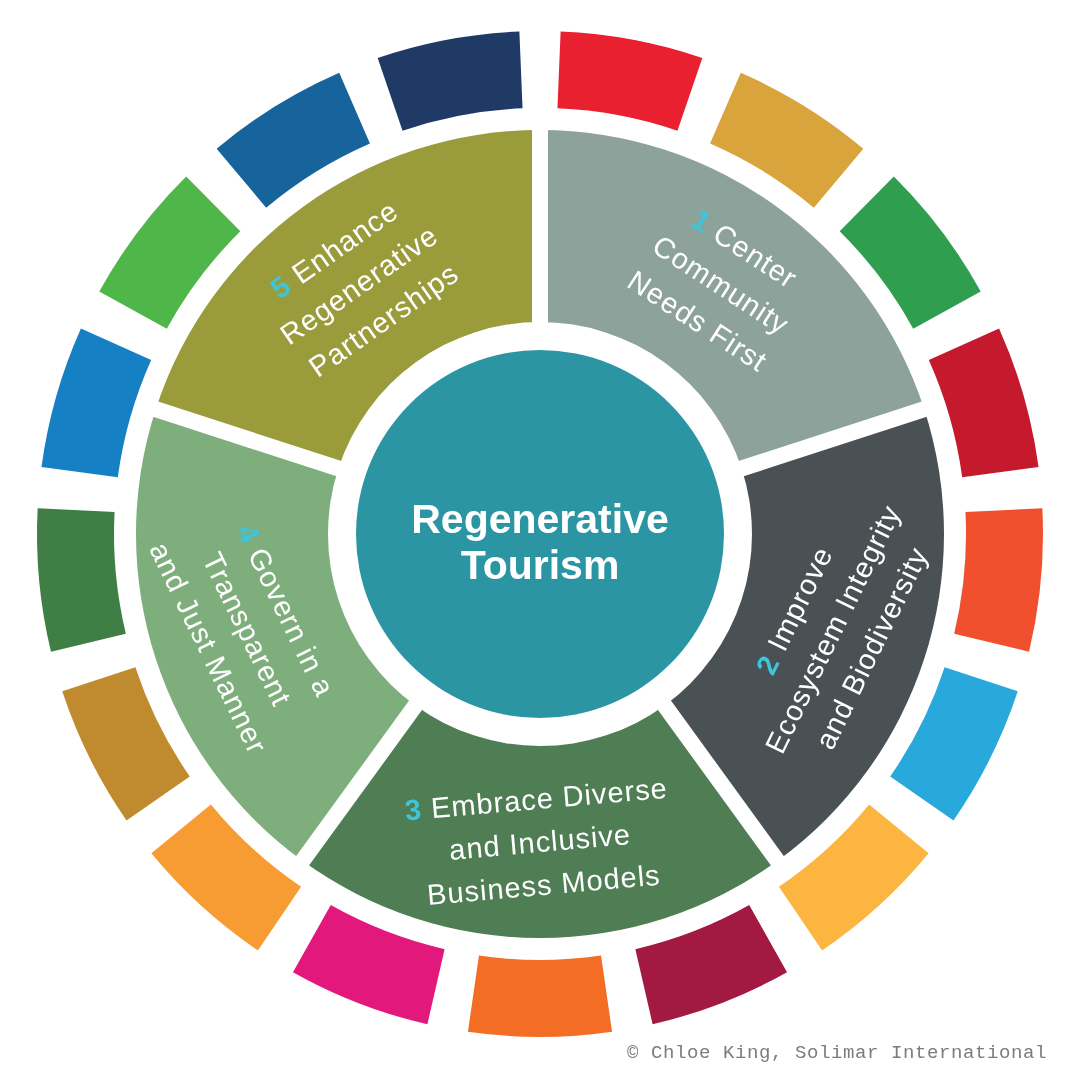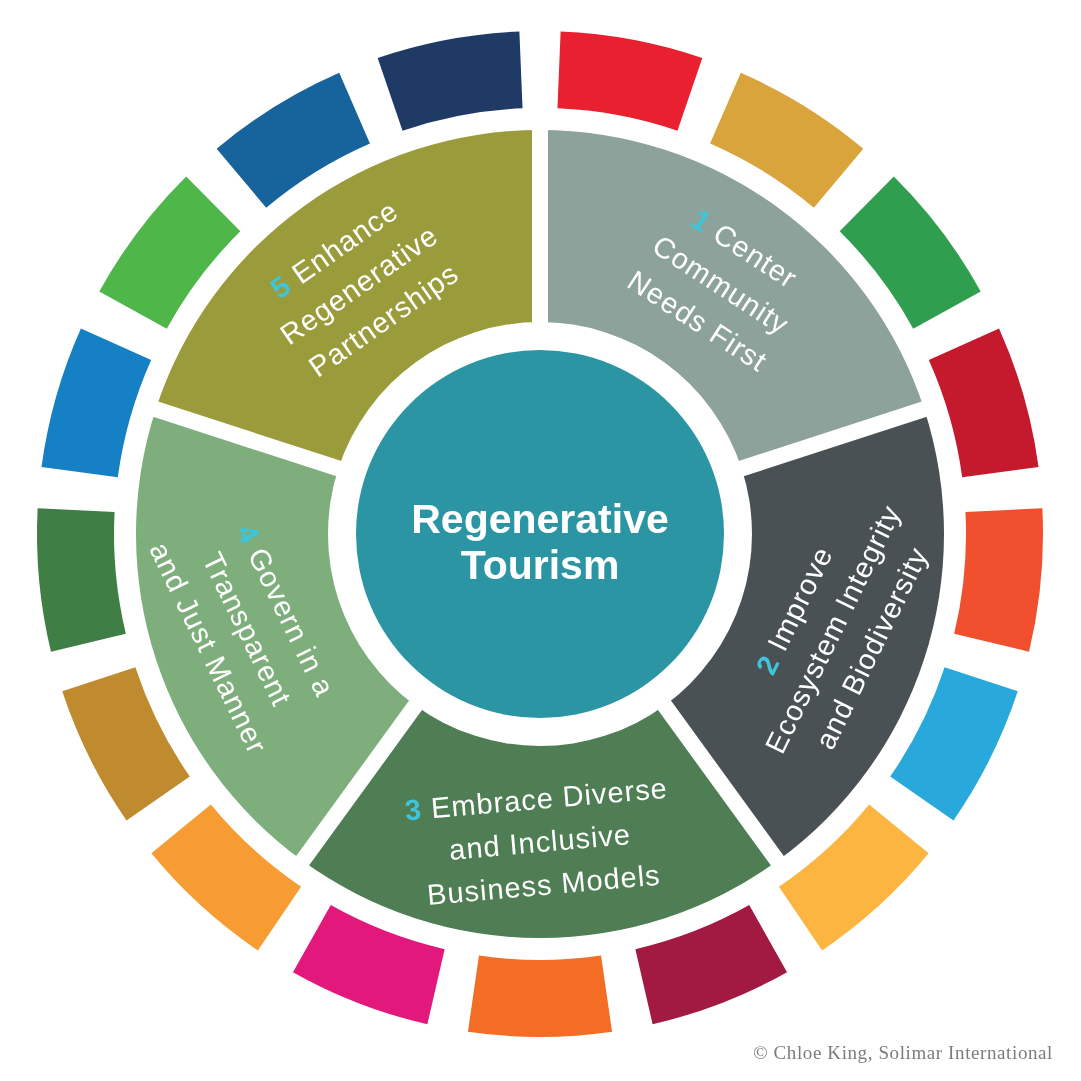--- a/index.html
+++ b/index.html
@@ -8,24 +8,24 @@
     width: 1081px;
     height: 1081px;
     background: #ffffff;
     overflow: hidden;
     font-family: "Liberation Sans", sans-serif;
   }
   .stage svg { display: block; }
   .copyright {
     position: absolute;
     top: 1042px;
-    right: 28px;
+    right: 34px;
     font-size: 19px;
     letter-spacing: 0.6px;
-    font-family: Liberation Serif, serif;
+    font-family: Liberation Mono, monospace;
   }
   text { font-family: "Liberation Sans", sans-serif; }
 </style>
 </head>
 <body>
 
 <div class="stage">
   <svg id="diagram-svg" viewBox="0 0 1081 1081" width="1081" height="1081" xmlns="http://www.w3.org/2000/svg">
       <g>
         <path d="M 560.62 31.42 A 503 503 0 0 1 702.32 57.91 L 677.47 130.79 A 426 426 0 0 0 557.47 108.36 Z" fill="#E8202F"></path>

